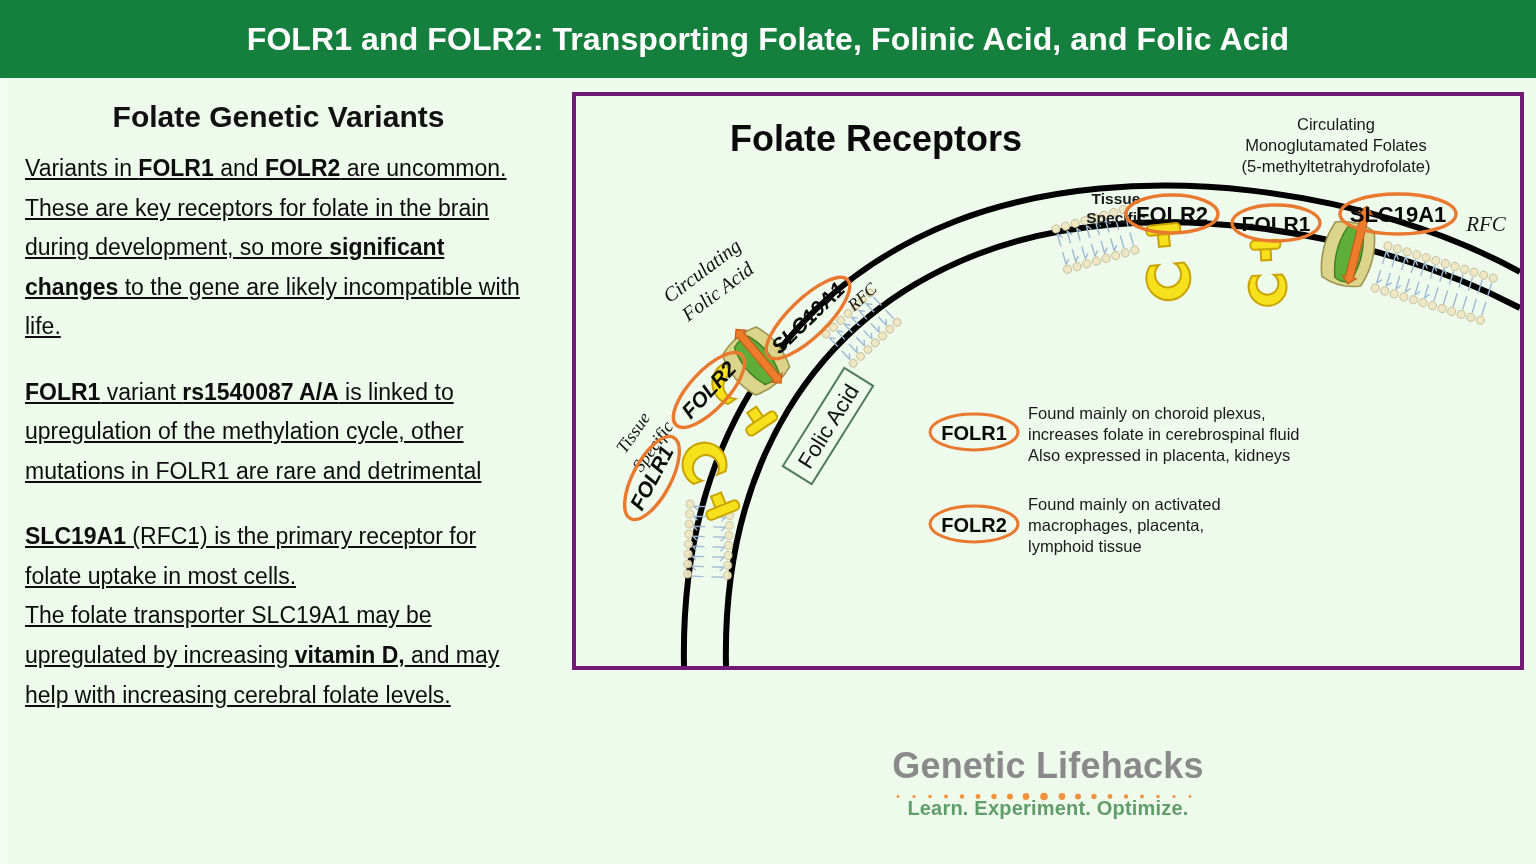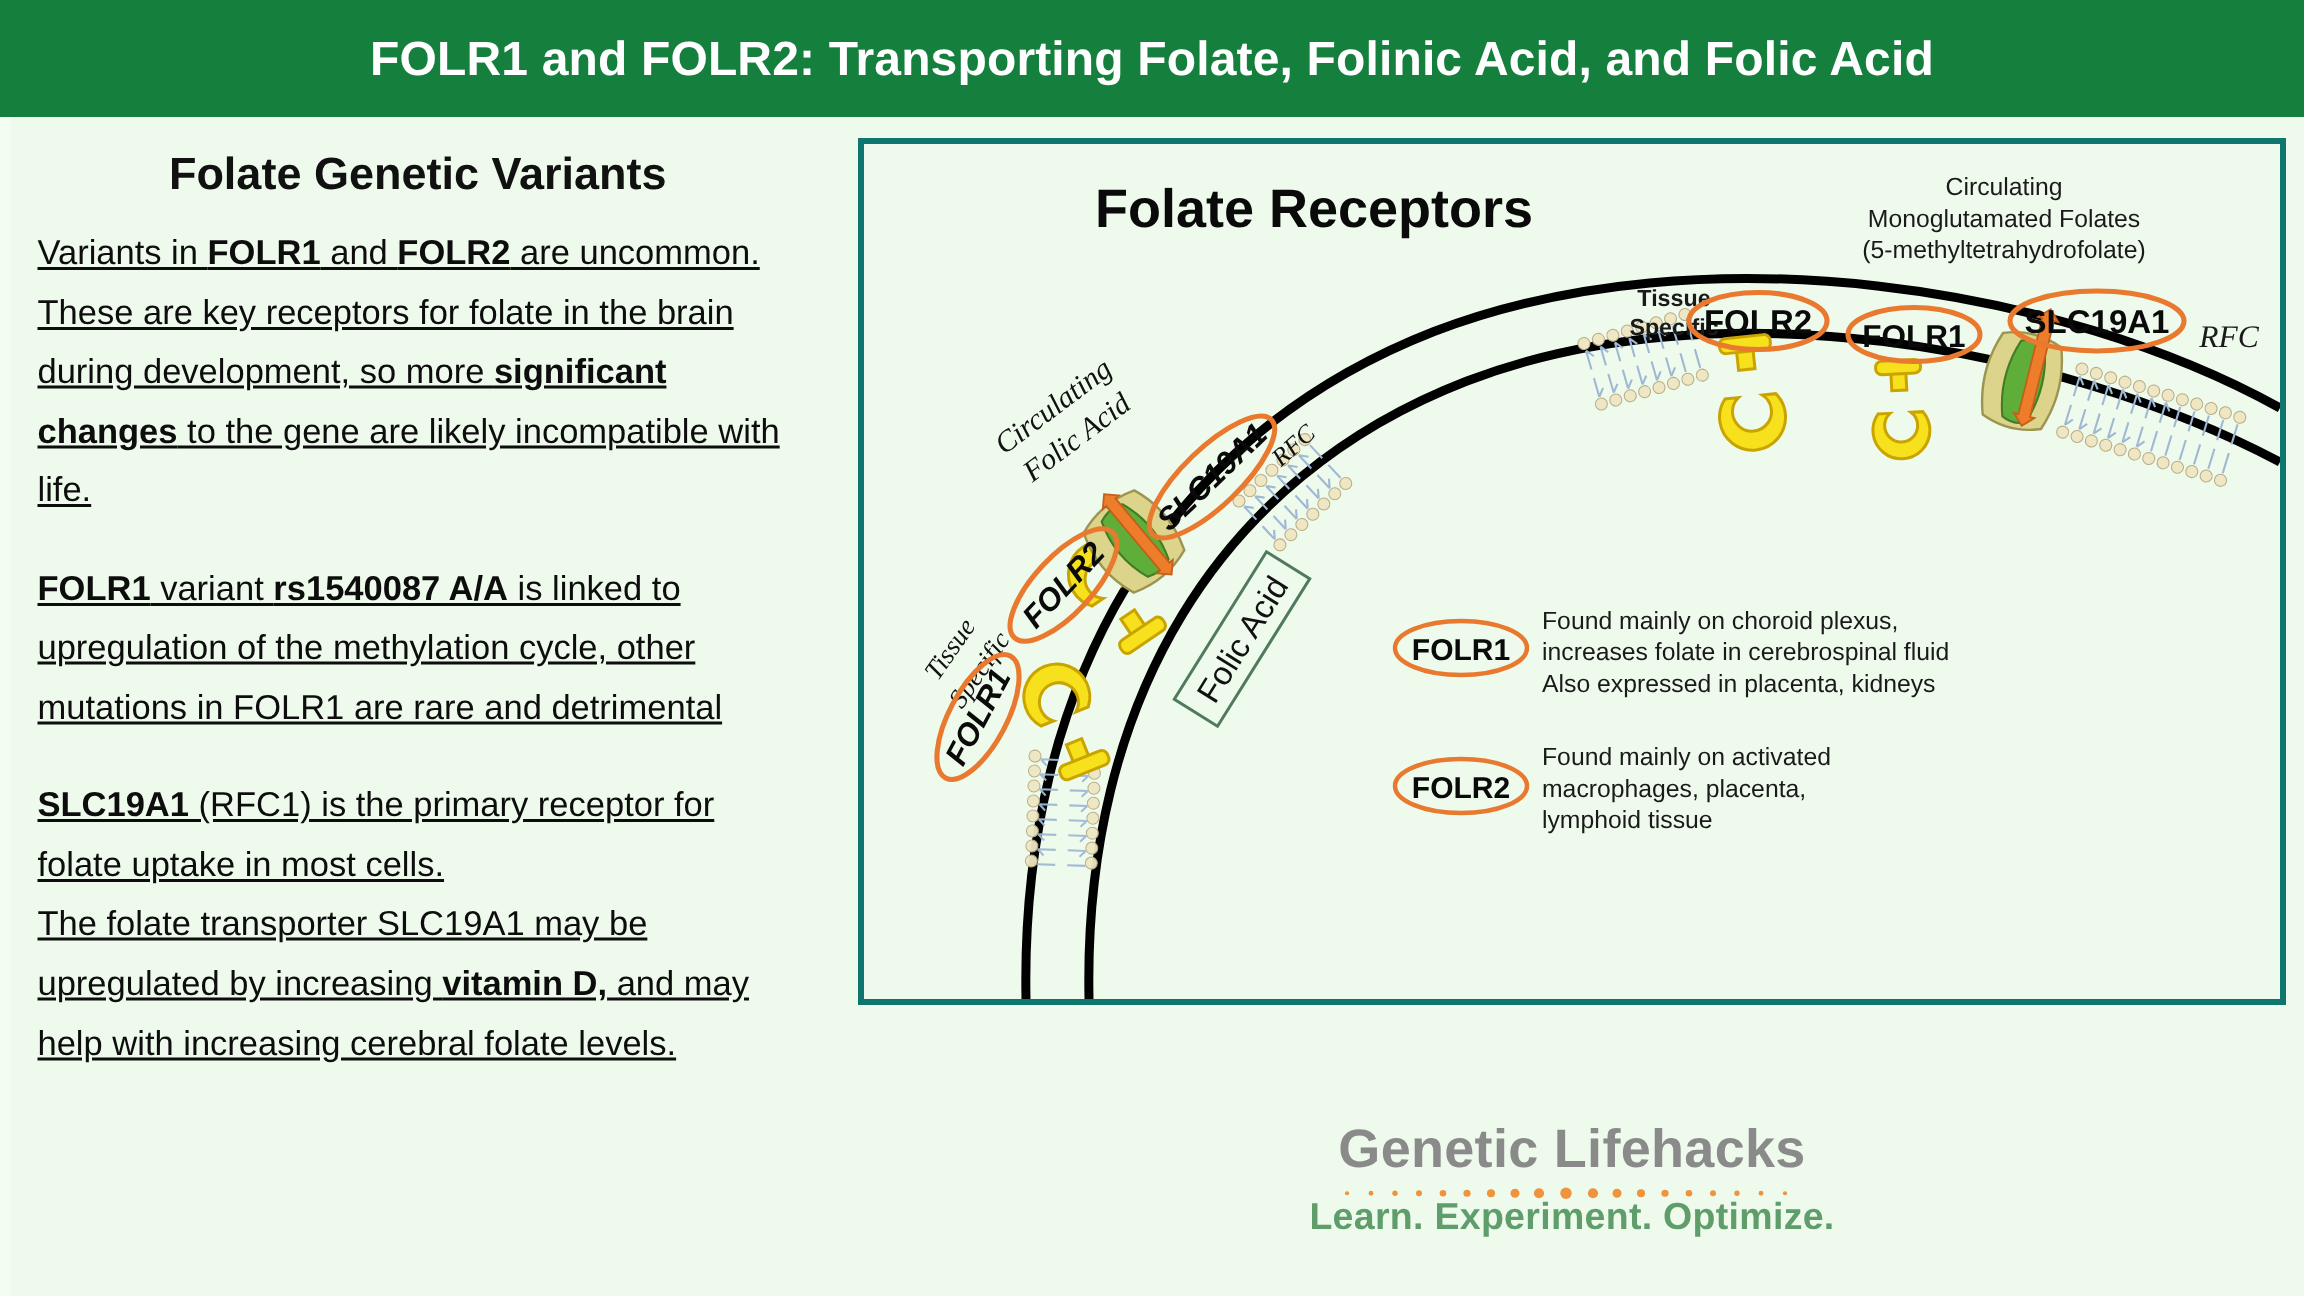--- a/index.html
+++ b/index.html
@@ -38,37 +38,37 @@
     font-size:23px;line-height:1.72;color:#0d0d0d;
     margin:16px 0 26px 0;
     font-family:"Liberation Sans", sans-serif;
     text-decoration:underline;
   }
   .para b{font-weight:bold;}
   
   #panel{
     position:absolute;left:572px;top:92px;width:952px;height:578px;
     background:#eefaec;
-    border:4px solid #0f766e;
+    border:4px solid #701a75;
     box-sizing:border-box;
     overflow:hidden;
   }
   #panel-svg{position:absolute;left:0;top:0;}
   
   #brand{
     position:absolute;left:572px;top:748px;width:952px;
     text-align:center;
   }
   #brand-name{
     font-size:36px;font-weight:bold;color:#8a8a8a;letter-spacing:.2px;
     line-height:1.0;
   }
   #brand-dots{height:9px;margin:3px 0 1px 0;}
   #brand-tag{
-    font-size:25px;font-weight:bold;color:#5f9e6b;letter-spacing:.2px;
+    font-size:20px;font-weight:bold;color:#5f9e6b;letter-spacing:.2px;
   }
   .edge-strip{
     position:absolute;left:0;top:78px;width:7px;height:786px;
     background:#f3fdf1;
   }
 </style>
 </head>
 <body>
 
 <div class="edge-strip"></div>

